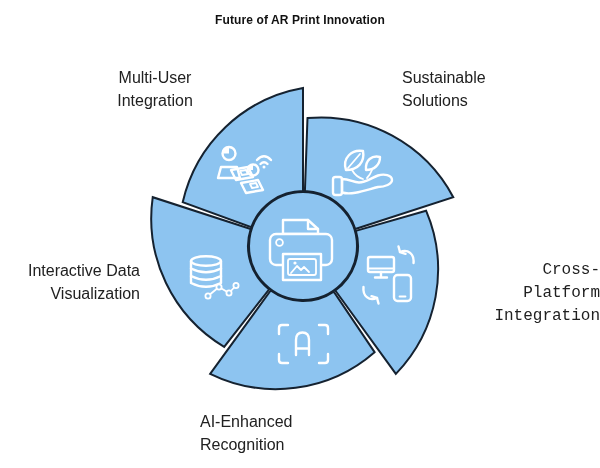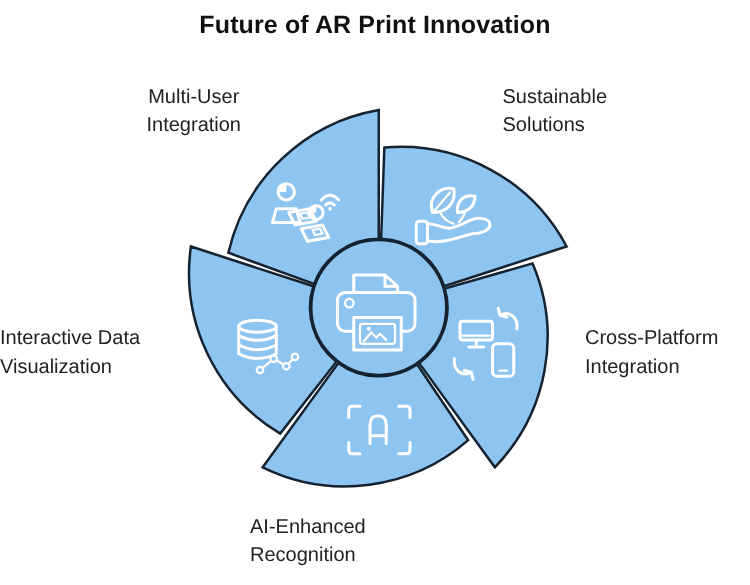--- a/index.html
+++ b/index.html
@@ -7,32 +7,32 @@
     --line:#152230;
   }
   html,body{margin:0;padding:0;}
   body{background:#e8e8e8;font-family:"Liberation Sans",sans-serif;}
   .stage{
     position:relative;width:600px;height:468px;background:#ffffff;
     overflow:hidden;margin:0 auto;
   }
   .title{
     position:absolute;left:0;top:9px;width:600px;text-align:center;
-    font-size:20px;line-height:22px;font-weight:700;color:#111111;margin:0;
+    font-size:12px;line-height:22px;font-weight:700;color:#111111;margin:0;
     letter-spacing:.1px;
   }
   .label{
     position:absolute;font-size:16px;line-height:23px;font-weight:400;
     color:#212121;white-space:pre-line;
   }
   .label.l-multi{left:55px;top:66px;width:200px;text-align:center;}
   .label.l-sus{left:402px;top:66px;width:190px;text-align:left;}
-  .label.l-cross{left:468px;top:259px;width:132px;text-align:left;}
+  .label.l-cross{left:468px;top:259px;width:132px;text-align:right;font-family:Liberation Mono, monospace;}
   .label.l-ai{left:200px;top:410px;width:200px;text-align:left;}
-  .label.l-data{left:0px;top:259px;width:140px;}
+  .label.l-data{left:0px;top:259px;width:140px;text-align:right;}
   svg.diagram{position:absolute;left:0;top:0;}
   .blade{
     stroke:var(--line);stroke-width:2;stroke-linejoin:miter;stroke-miterlimit:10;
   }
   .hub{stroke:var(--line);stroke-width:2;}
   .ico{stroke:#ffffff;stroke-width:2.4;fill:none;stroke-linecap:round;stroke-linejoin:round;}
   .ico-thin{stroke:#ffffff;stroke-width:1.8;fill:none;stroke-linecap:round;stroke-linejoin:round;}
   .ico-fill{fill:#ffffff;stroke:none;}
   .blueface{fill:var(--blue);}
   .bluering{fill:var(--blue);stroke:#ffffff;stroke-width:1.8;}

